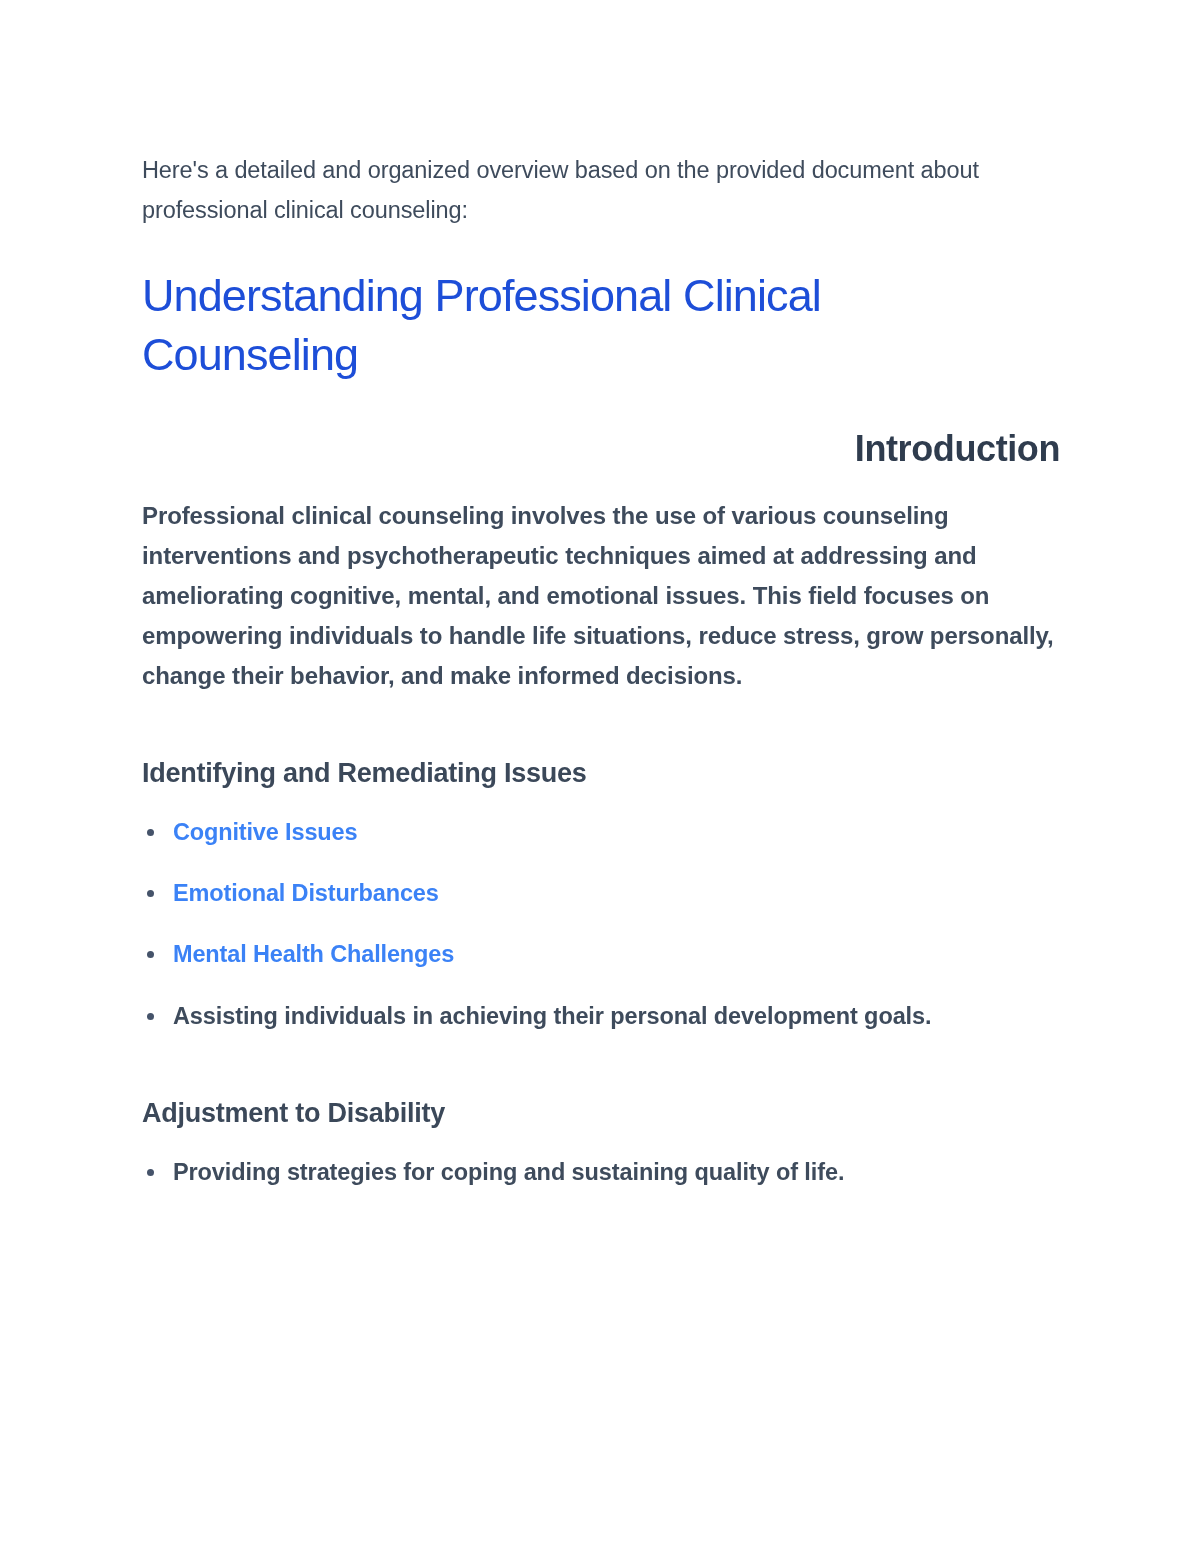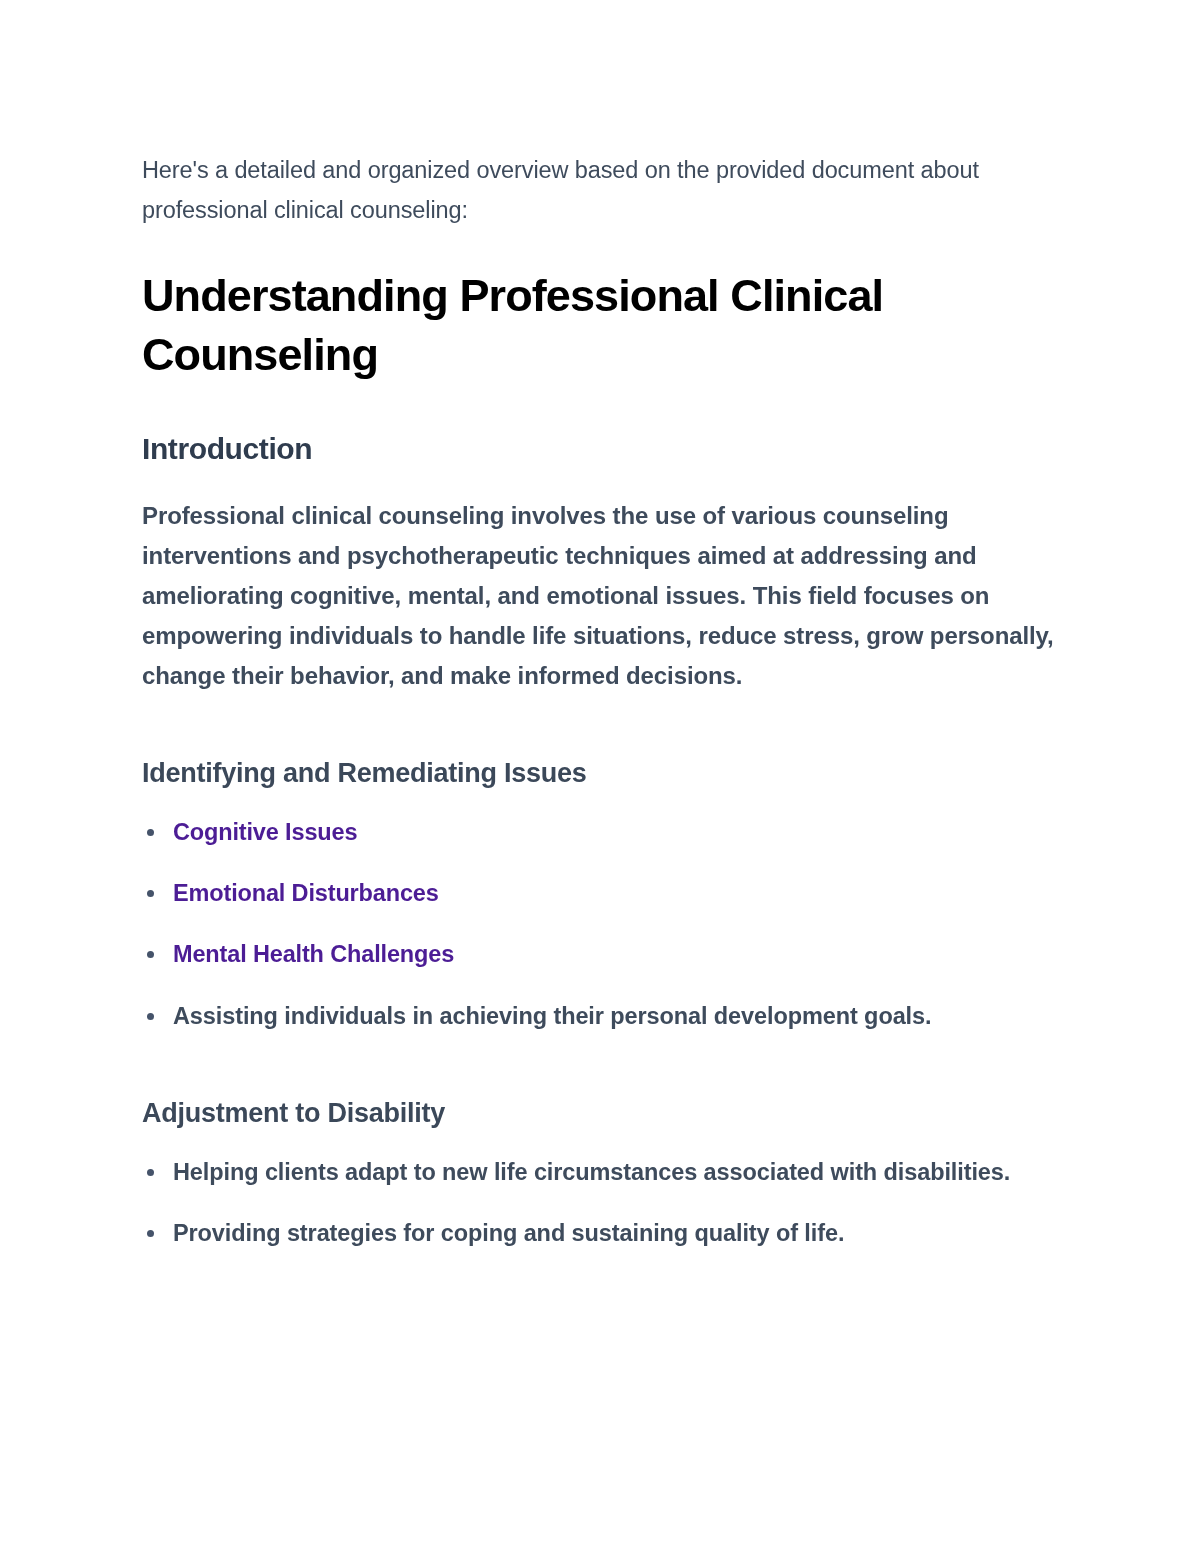--- a/index.html
+++ b/index.html
@@ -37,34 +37,35 @@
     letter-spacing: -0.1px;
     color: #3e4b5c;
     max-width: 916px;
   }
 
   
   .h1 {
     margin: 36px 0 10px 0;
     font-size: 45px;
     line-height: 59px;
-    font-weight: 700;
+    font-weight: 400;
     letter-spacing: -0.9px;
-    color: #000000;
+    color: #1d4ed8;
     max-width: 880px;
   }
 
   
   .h2 {
     margin: 44px 0 0 0;
-    font-size: 30px;
+    font-size: 36px;
     line-height: 42px;
     font-weight: 800;
     letter-spacing: -0.4px;
     color: #2f3c4e;
+    text-align: right;
   }
   .h2.extra-bold {
     font-weight: 900;
     letter-spacing: -0.3px;
   }
 
   
   .h3 {
     margin: 60px 0 0 0;
     font-size: 27px;
@@ -111,21 +112,21 @@
     left: 5px;
     top: 17px;
     width: 7px;
     height: 7px;
     border-radius: 50%;
     background: #45536a;
   }
   ul.blist.bold li {
     font-weight: 800;
     letter-spacing: -0.15px;
-    color: #4c1d95;
+    color: #3b82f6;
   }
 
   .group {
     margin-top: 0;
   }
 </style>
 </head>
 <body>
 
 <div class="page">
@@ -151,19 +152,18 @@
 
     <div class="group">
       <ul class="blist">
         <li>Assisting individuals in achieving their personal development goals.</li>
       </ul>
     </div>
 
     <div class="group">
       <h3 class="h3">Adjustment to Disability</h3>
       <ul class="blist">
-        <li>Helping clients adapt to new life circumstances associated with disabilities.</li>
         <li>Providing strategies for coping and sustaining quality of life.</li>
       </ul>
     </div>
 
   </div>
 </div>
 
 </body></html>

